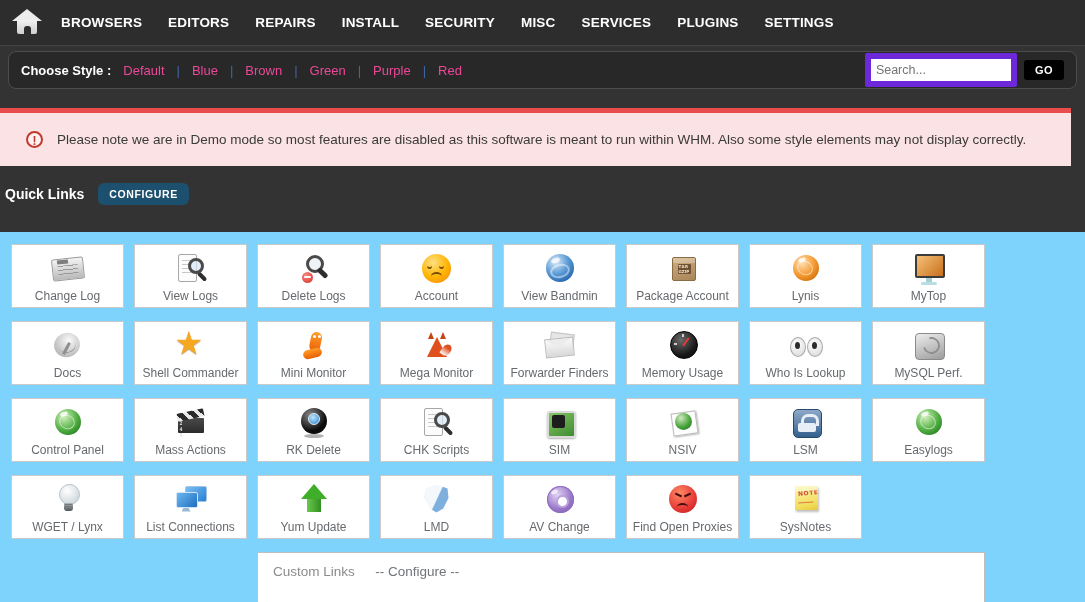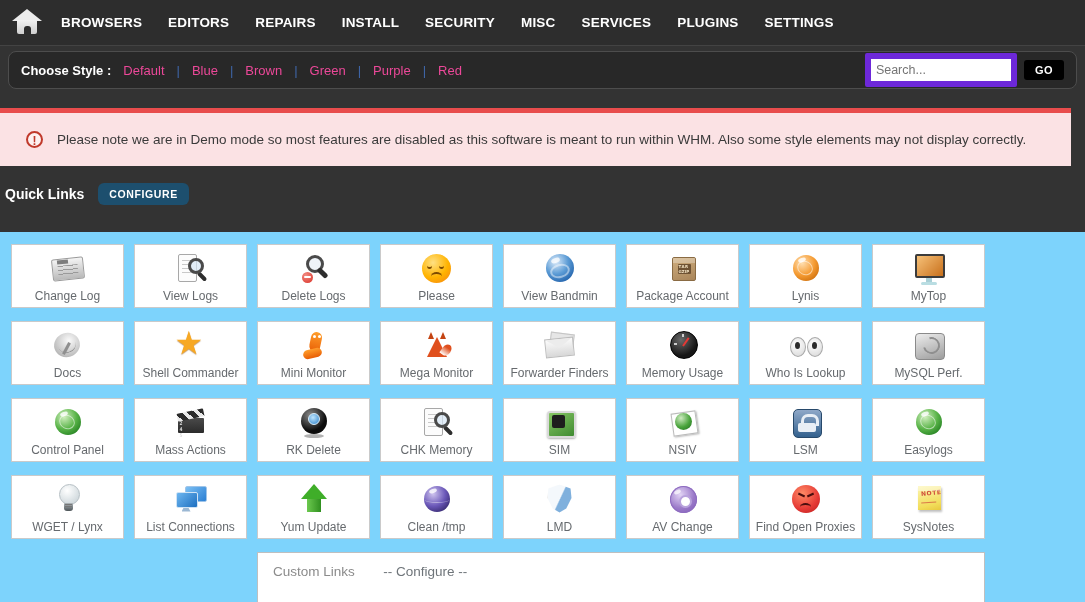--- a/index.html
+++ b/index.html
@@ -40,21 +40,21 @@
   .ql-title{color:#ffffff;font-weight:bold;font-size:14px;margin-right:14px;}
   .ql-configure{background:#1d4f6e;color:#fff;border:none;border-radius:6px;font-weight:bold;font-size:10.5px;letter-spacing:.6px;padding:5px 11px;cursor:pointer;font-family:"Liberation Sans",sans-serif;text-align:center;}
 
   
   .content{background:#7dd3fc;padding:12px 0 0 11px;}
   .grid{display:grid;grid-template-columns:repeat(8,113px);gap:13px 10px;}
   .tile{background:#fff;border:1px solid #cacaca;height:60px;display:flex;flex-direction:column;align-items:center;justify-content:center;cursor:pointer;padding-top:2px;}
   .tile-label{font-size:12px;color:#666a6e;margin-top:3px;white-space:nowrap;}
   .custom-links{grid-column:3 / span 6;border:1px solid #bfbfbf;background:#fff;padding:9px 15px;box-sizing:border-box;height:64px;}
   .cl-title{color:#8b8b8b;font-size:13.5px;}
-  .cl-configure{color:#6f757a;font-size:13.5px;margin-left:24px;cursor:pointer;}
+  .cl-configure{color:#6f757a;font-size:13.5px;margin-left:16px;cursor:pointer;}
 
   
   .ti{position:relative;width:36px;height:34px;display:block;margin:0 auto;}
   .ti::before,.ti::after{content:'';position:absolute;}
   .ti i{position:absolute;}
   .ti i::before,.ti i::after{content:'';position:absolute;}
 
   .ti-newspaper::before{left:2px;top:6px;width:30px;height:20px;background:linear-gradient(#f4f4f4,#b9b9b9);border:1px solid #9a9a9a;border-radius:2px;transform:rotate(-6deg);}
   .ti-newspaper::after{left:8px;top:13px;width:20px;height:10px;background:repeating-linear-gradient(#9a9a9a 0 1px,transparent 1px 4px);transform:rotate(-6deg);}
   .ti-newspaper i{left:7px;top:8px;width:11px;height:4px;background:#7d7d7d;transform:rotate(-6deg);}
@@ -258,21 +258,21 @@
       <div class="tile">
         <span class="ti ti-magminus">
           <i></i>
         </span>
         <div class="tile-label">Delete Logs</div>
       </div>
       <div class="tile">
         <span class="ti ti-facecry">
           <i></i>
         </span>
-        <div class="tile-label">Please</div>
+        <div class="tile-label">Account</div>
       </div>
       <div class="tile">
         <span class="ti ti-globeblue">
           <i></i>
         </span>
         <div class="tile-label">View Bandmin</div>
       </div>
       <div class="tile">
         <span class="ti ti-package">
           <i></i>
@@ -354,21 +354,21 @@
       <div class="tile">
         <span class="ti ti-8ball">
           <i></i>
         </span>
         <div class="tile-label">RK Delete</div>
       </div>
       <div class="tile">
         <span class="ti ti-docmag">
           <i></i>
         </span>
-        <div class="tile-label">CHK Memory</div>
+        <div class="tile-label">CHK Scripts</div>
       </div>
       <div class="tile">
         <span class="ti ti-chip">
           <i></i>
         </span>
         <div class="tile-label">SIM</div>
       </div>
       <div class="tile">
         <span class="ti ti-globephoto">
           <i></i>
@@ -397,26 +397,20 @@
         <span class="ti ti-monitors">
           <i></i>
         </span>
         <div class="tile-label">List Connections</div>
       </div>
       <div class="tile">
         <span class="ti ti-arrowup">
           <i></i>
         </span>
         <div class="tile-label">Yum Update</div>
-      </div>
-      <div class="tile">
-        <span class="ti ti-spherepurple">
-          <i></i>
-        </span>
-        <div class="tile-label">Clean /tmp</div>
       </div>
       <div class="tile">
         <span class="ti ti-shield">
           <i></i>
         </span>
         <div class="tile-label">LMD</div>
       </div>
       <div class="tile">
         <span class="ti ti-cd">
           <i></i>

